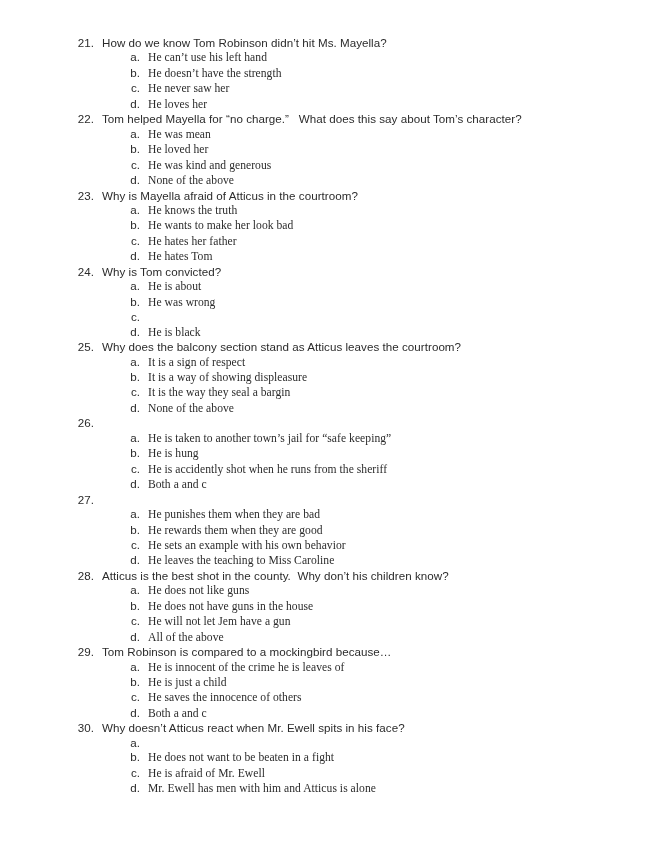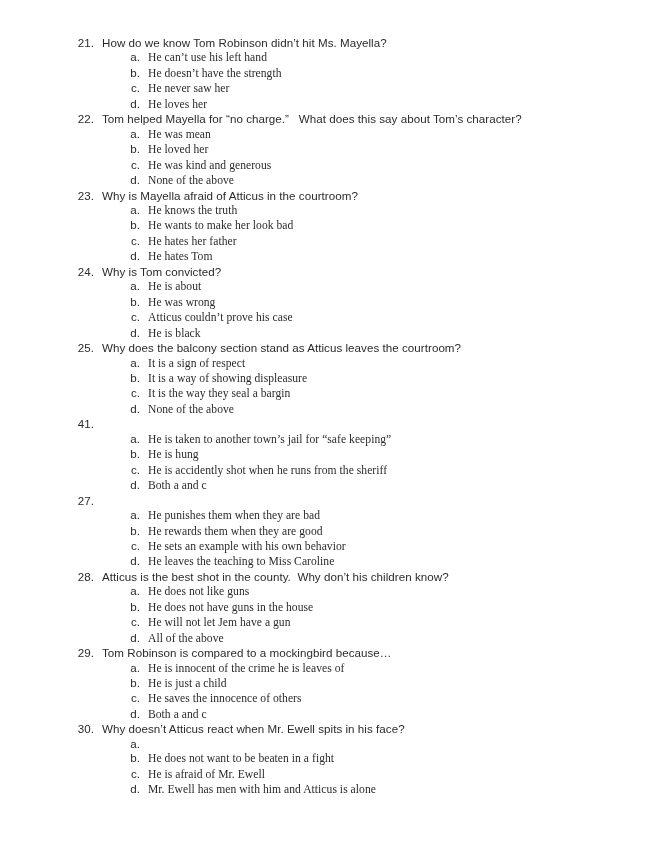--- a/index.html
+++ b/index.html
@@ -106,32 +106,32 @@
         <div class="question-line"><span class="q-num">23.</span><span class="q-text">Why is Mayella afraid of Atticus in the courtroom?</span></div>
         <div class="option-line"><span class="opt-letter">a.</span><span class="opt-text">He knows the truth</span></div>
         <div class="option-line"><span class="opt-letter">b.</span><span class="opt-text">He wants to make her look bad</span></div>
         <div class="option-line"><span class="opt-letter">c.</span><span class="opt-text">He hates her father</span></div>
         <div class="option-line"><span class="opt-letter">d.</span><span class="opt-text">He hates Tom</span></div>
       </div>
       <div class="question-block">
         <div class="question-line"><span class="q-num">24.</span><span class="q-text">Why is Tom convicted?</span></div>
         <div class="option-line"><span class="opt-letter">a.</span><span class="opt-text">He is about</span></div>
         <div class="option-line"><span class="opt-letter">b.</span><span class="opt-text">He was wrong</span></div>
-        <div class="option-line"><span class="opt-letter">c.</span><span class="opt-text">Atticus couldn’t prove his case</span></div>
+        <div class="option-line"><span class="opt-letter">c.</span></div>
         <div class="option-line"><span class="opt-letter">d.</span><span class="opt-text">He is black</span></div>
       </div>
       <div class="question-block">
         <div class="question-line"><span class="q-num">25.</span><span class="q-text">Why does the balcony section stand as Atticus leaves the courtroom?</span></div>
         <div class="option-line"><span class="opt-letter">a.</span><span class="opt-text">It is a sign of respect</span></div>
         <div class="option-line"><span class="opt-letter">b.</span><span class="opt-text">It is a way of showing displeasure</span></div>
         <div class="option-line"><span class="opt-letter">c.</span><span class="opt-text">It is the way they seal a bargin</span></div>
         <div class="option-line"><span class="opt-letter">d.</span><span class="opt-text">None of the above</span></div>
       </div>
       <div class="question-block">
-        <div class="question-line"><span class="q-num">41.</span></div>
+        <div class="question-line"><span class="q-num">26.</span></div>
         <div class="option-line"><span class="opt-letter">a.</span><span class="opt-text">He is taken to another town’s jail for “safe keeping”</span></div>
         <div class="option-line"><span class="opt-letter">b.</span><span class="opt-text">He is hung</span></div>
         <div class="option-line"><span class="opt-letter">c.</span><span class="opt-text">He is accidently shot when he runs from the sheriff</span></div>
         <div class="option-line"><span class="opt-letter">d.</span><span class="opt-text">Both a and c</span></div>
       </div>
       <div class="question-block">
         <div class="question-line"><span class="q-num">27.</span></div>
         <div class="option-line"><span class="opt-letter">a.</span><span class="opt-text">He punishes them when they are bad</span></div>
         <div class="option-line"><span class="opt-letter">b.</span><span class="opt-text">He rewards them when they are good</span></div>
         <div class="option-line"><span class="opt-letter">c.</span><span class="opt-text">He sets an example with his own behavior</span></div>

